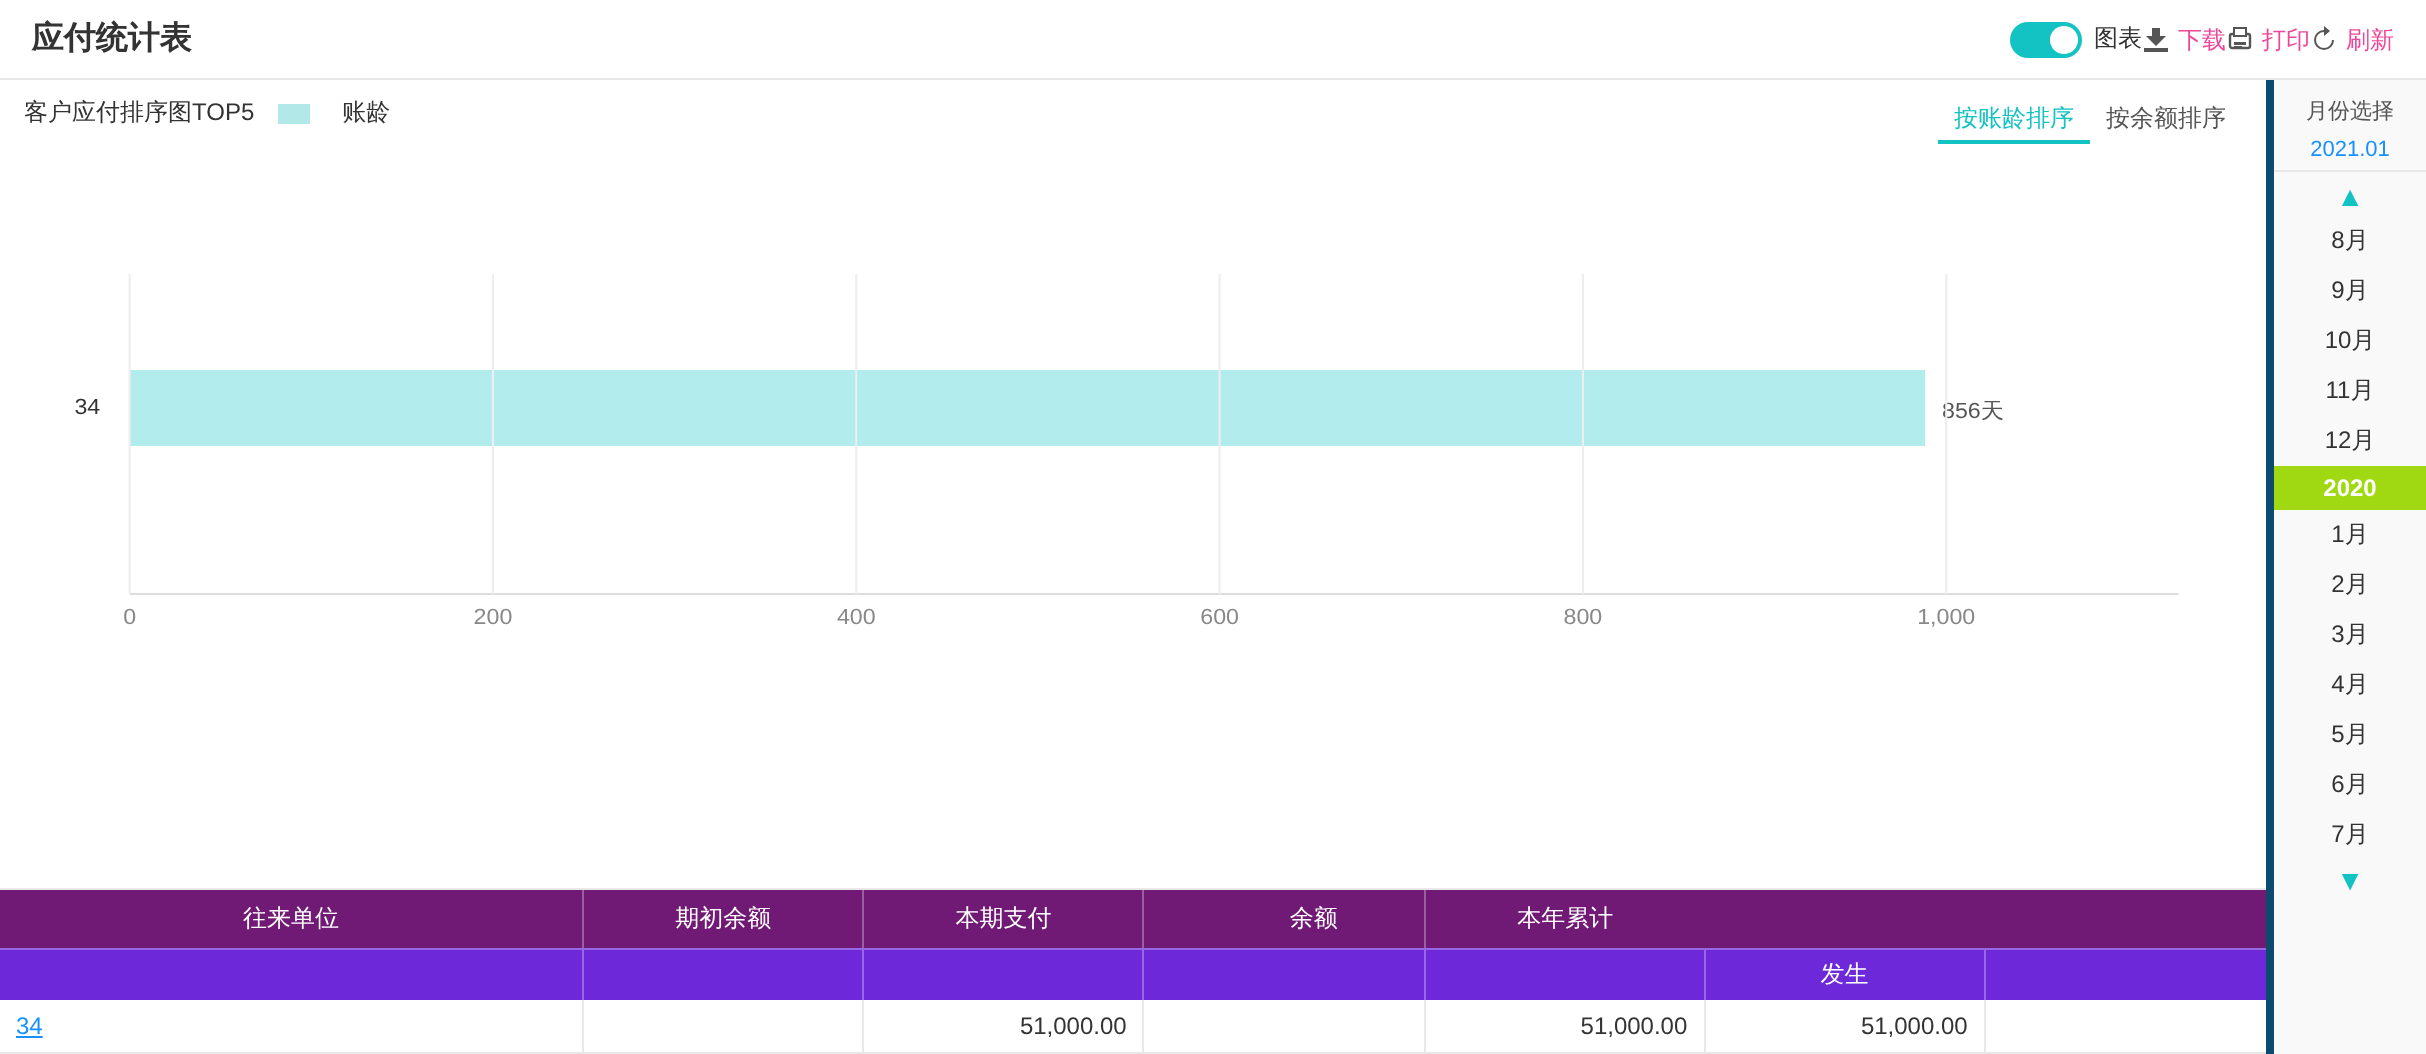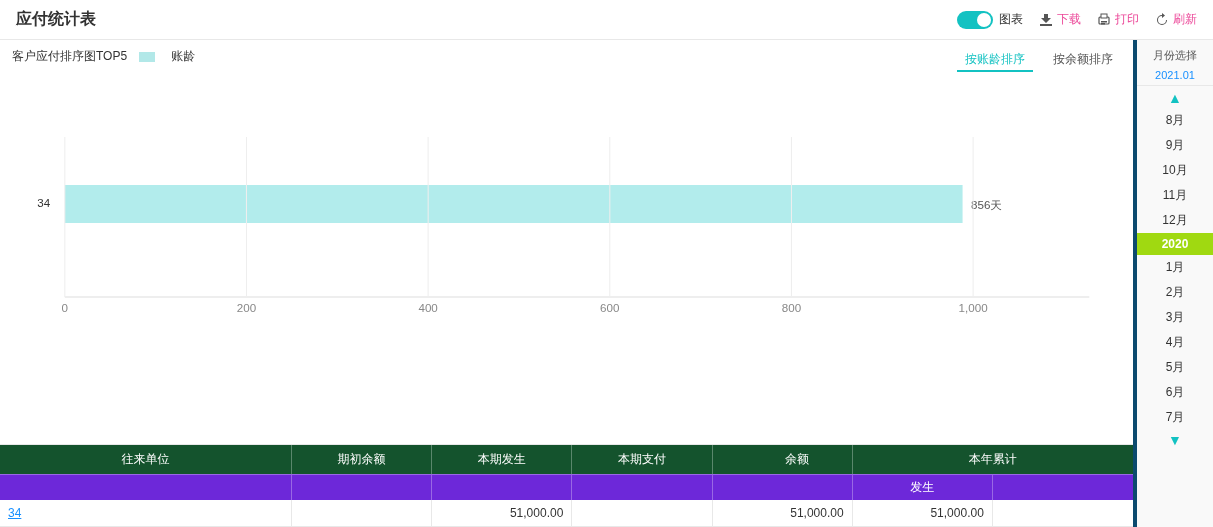--- a/index.html
+++ b/index.html
@@ -3,37 +3,37 @@
   <meta charset="utf-8">
   <style>
     * { margin: 0; padding: 0; box-sizing: border-box; }
     body { font-family: 'Microsoft YaHei', Arial, sans-serif; font-size: 12px; background: #f5f5f5; color: #333; }
 
     .app-container { width: 1213px; height: 527px; background: #fff; display: flex; flex-direction: column; overflow: hidden; }
 
     
     .header { display: flex; align-items: center; justify-content: space-between; padding: 8px 16px; background: #fff; border-bottom: 1px solid #e8e8e8; height: 40px; }
     .header-title { font-size: 16px; font-weight: bold; color: #333; }
-    .header-actions { display: flex; align-items: center; gap: 16px; }
+    .header-actions { display: flex; align-items: flex-end; }
     .toggle-wrap { display: flex; align-items: center; gap: 6px; }
     .toggle-switch { width: 36px; height: 18px; background: #13c2c2; border-radius: 9px; position: relative; cursor: pointer; }
     .toggle-switch::after { content: ''; position: absolute; width: 14px; height: 14px; background: #fff; border-radius: 50%; top: 2px; right: 2px; }
     .action-btn { display: flex; align-items: center; gap: 4px; color: #ec4899; cursor: pointer; font-size: 12px; }
 
     
     .main-content { display: flex; flex: 1; overflow: hidden; }
 
     
     .left-panel { flex: 1; display: flex; flex-direction: column; overflow: hidden; }
 
     
     .chart-section { flex: 1; padding: 8px 12px; border-bottom: 1px solid #e8e8e8; overflow: hidden; }
     .chart-legend { display: flex; align-items: center; gap: 12px; margin-bottom: 8px; }
     .legend-color-box { width: 16px; height: 10px; background: #b2e8e8; display: inline-block; margin-right: 4px; }
-    .sort-tabs { float: right; display: flex; gap: 12px; }
+    .sort-tabs { float: right; display: flex; gap: 0; }
     .sort-tab { padding: 2px 8px; font-size: 12px; cursor: pointer; border-bottom: 2px solid transparent; color: #555; }
     .sort-tab.active { border-bottom: 2px solid #13c2c2; color: #13c2c2; }
     .chart-header-row { display: flex; justify-content: space-between; align-items: center; margin-bottom: 4px; }
 
     
     .chart-svg-wrap { position: relative; width: 100%; height: 280px; }
 
     
     .table-section { background: #fff; }
 
@@ -133,24 +133,23 @@
             <line x1="394" y1="60" x2="394" y2="220" stroke="#eee" stroke-width="1"></line>
             <line x1="566" y1="60" x2="566" y2="220" stroke="#eee" stroke-width="1"></line>
             <line x1="738" y1="60" x2="738" y2="220" stroke="#eee" stroke-width="1"></line>
             <line x1="910" y1="60" x2="910" y2="220" stroke="#eee" stroke-width="1"></line>
           </svg>
         </div>
       </div>
 
       <div class="table-section">
 
-        <div style="display:grid; grid-template-columns: 2.5fr 1.2fr 1.2fr 1.2fr 1.2fr 2.4fr; background:#14532d; color:#fff;">
+        <div style="display:grid; grid-template-columns: 2.5fr 1.2fr 1.2fr 1.2fr 1.2fr 2.4fr; background:#701a75; color:#fff;">
           <div class="col-header" style="grid-row: span 2; display:flex; align-items:center; justify-content:center;">往来单位</div>
           <div class="col-header" style="grid-row: span 2; display:flex; align-items:center; justify-content:center;">期初余额</div>
-          <div class="col-header" style="grid-row: span 2; display:flex; align-items:center; justify-content:center;">本期发生</div>
           <div class="col-header" style="grid-row: span 2; display:flex; align-items:center; justify-content:center;">本期支付</div>
           <div class="col-header" style="grid-row: span 2; display:flex; align-items:center; justify-content:center;padding-left:34px;">余额</div>
           <div class="col-header" style="border-right:none; text-align:center;">本年累计</div>
         </div>
 
         <div style="display:grid; grid-template-columns: 2.5fr 1.2fr 1.2fr 1.2fr 1.2fr 1.2fr 1.2fr; background:#6d28d9; color:#fff; border-top: 1px solid rgba(255,255,255,0.3);">
           <div style="padding:4px; border-right:1px solid rgba(255,255,255,0.3);"></div>
           <div style="padding:4px; border-right:1px solid rgba(255,255,255,0.3);"></div>
           <div style="padding:4px; border-right:1px solid rgba(255,255,255,0.3);"></div>
           <div style="padding:4px; border-right:1px solid rgba(255,255,255,0.3);"></div>

